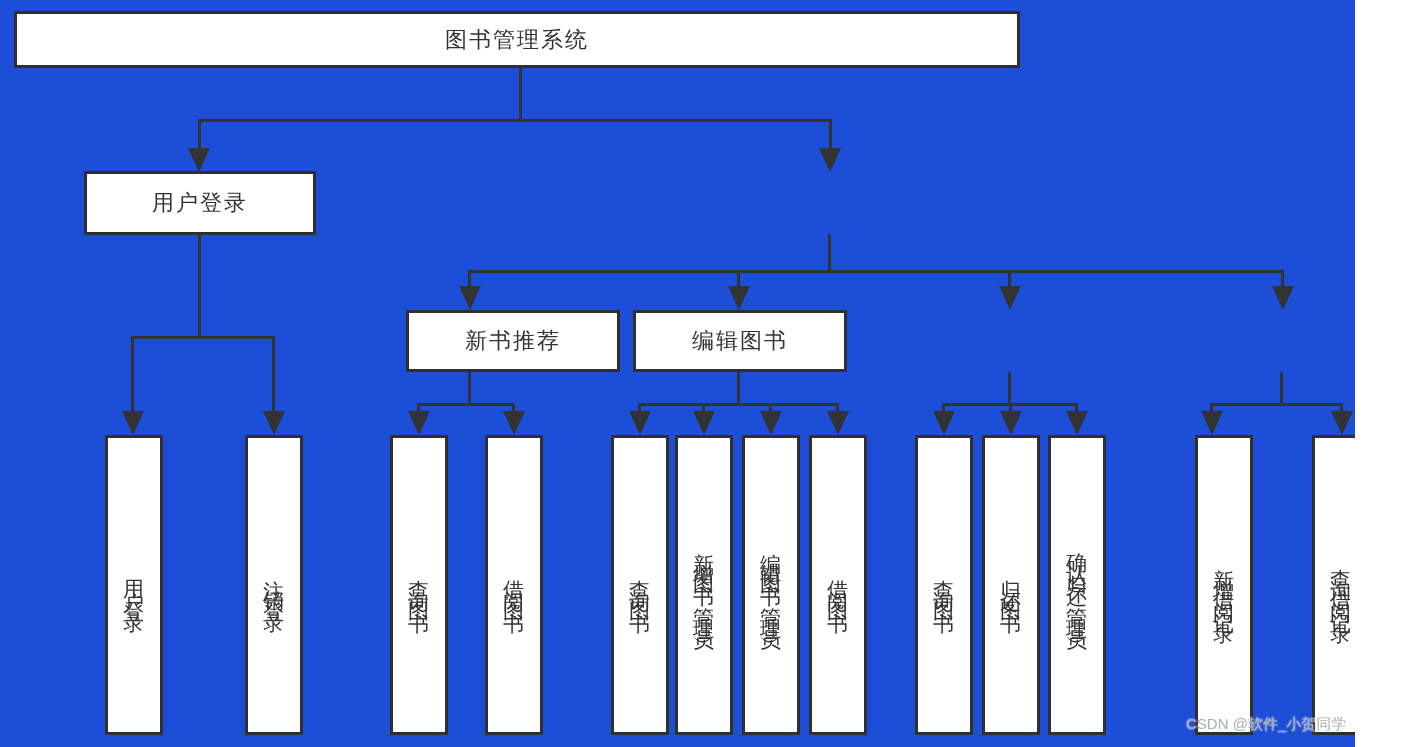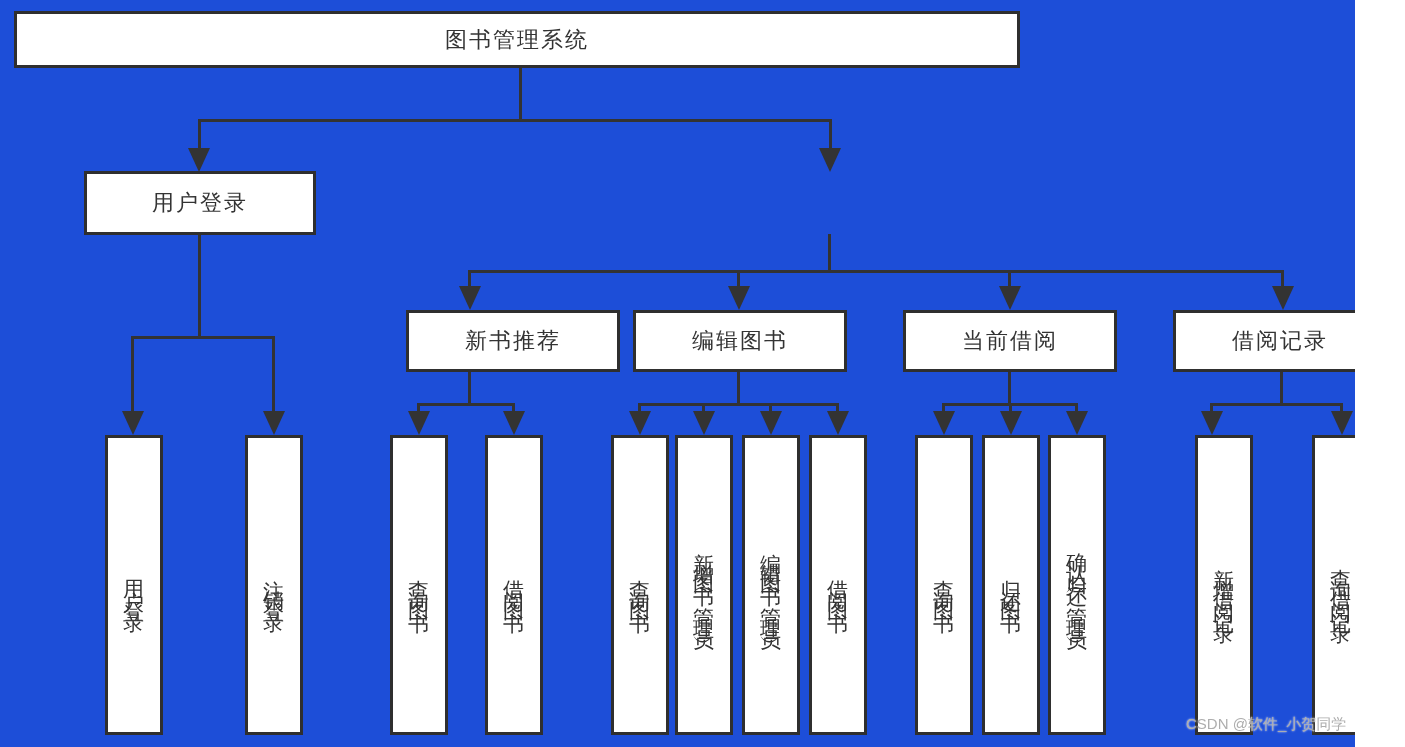--- a/index.html
+++ b/index.html
@@ -124,26 +124,20 @@
   <div class="box" style="left:84px;top:171px;width:232px;height:64px;">
     <span>用户登录</span>
   </div>
 
   <div class="box" style="left:363px;top:310px;width:214px;height:62px;margin-left:43px;">
     <span>新书推荐</span>
   </div>
   <div class="box" style="left:633px;top:310px;width:214px;height:62px;">
     <span>编辑图书</span>
   </div>
-  <div class="box" style="left:903px;top:310px;width:214px;height:62px;">
-    <span>当前借阅</span>
-  </div>
-  <div class="box" style="left:1173px;top:310px;width:214px;height:62px;">
-    <span>借阅记录</span>
-  </div>
 
   <div class="vbox" style="left:105px;">
     <span class="vtext">用户登录</span>
   </div>
   <div class="vbox" style="left:245px;">
     <span class="vtext">注销登录</span>
   </div>
 
   <div class="vbox" style="left:390px;">
     <span class="vtext">查询图书</span>

